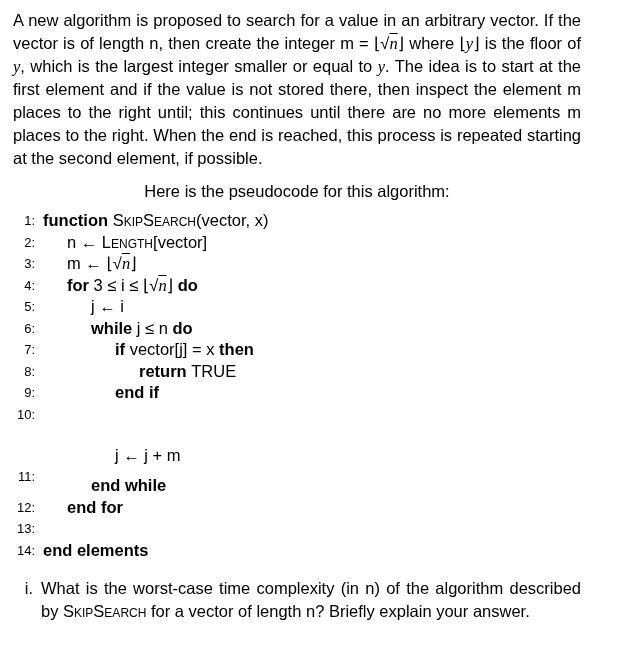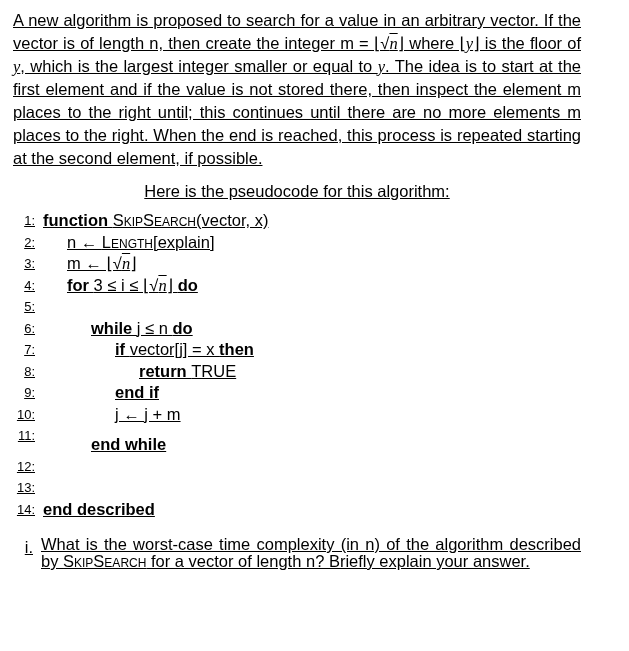--- a/index.html
+++ b/index.html
@@ -4,21 +4,21 @@
 <style>
   * { margin: 0; padding: 0; box-sizing: border-box; }
   html, body { background: #ffffff; }
   body {
     width: 629px;
     height: 651px;
     overflow: hidden;
     color: #000000;
     font-family: "Liberation Sans", "DejaVu Sans", sans-serif;
   }
-  .page { padding: 9px 13px 0 13px; width: 594px; text-decoration: underline; }
+  .page { padding: 9px 13px 0 13px; width: 594px; }
 
   .para {
     font-size: 16.5px;
     line-height: 23px;
     text-align: justify;
   }
   .intro { margin-bottom: 10px; }
   .pc-intro { text-align: center; margin-bottom: 7px; }
 
   .code { margin-bottom: 16px; }
@@ -38,21 +38,21 @@
   .q-label {
     flex: none;
     width: 20px;
     text-align: right;
     margin-right: 8px;
     font-size: 16.5px;
     line-height: 23px;
   }
   .q-text {
     font-size: 16.5px;
-    line-height: 17px;
+    line-height: 23px;
     text-align: justify;
   }
 
   
   .seg-b  { font-weight: 700; }
   .seg-sc { font-variant: small-caps; }
   .seg-i  { font-style: italic; font-family: "Liberation Serif", "DejaVu Serif", serif; }
   .seg-ol { text-decoration: overline; font-style: italic; font-family: "Liberation Serif", "DejaVu Serif", serif; }
 </style>
 </head>
@@ -64,66 +64,68 @@
 
   <p class="para pc-intro">Here is the pseudocode for this algorithm:</p>
 
   <div class="code">
       <div class="code-line">
         <span class="line-num">1:</span>
         <span class="line-code" style="padding-left: 0px; text-align: right;"><span class="seg-b">function </span><span class="seg-sc">SkipSearch</span><span>(vector, x)</span></span>
       </div>
       <div class="code-line">
         <span class="line-num">2:</span>
-        <span class="line-code" style="padding-left: 24px;"><span>n ← </span><span class="seg-sc">Length</span><span>[explain]</span></span>
+        <span class="line-code" style="padding-left: 24px;"><span>n ← </span><span class="seg-sc">Length</span><span>[vector]</span></span>
       </div>
       <div class="code-line">
         <span class="line-num">3:</span>
         <span class="line-code" style="padding-left: 24px;"><span>m ← ⌊√</span><span class="seg-ol">n</span><span>⌋</span></span>
       </div>
       <div class="code-line">
         <span class="line-num">4:</span>
         <span class="line-code" style="padding-left: 24px;"><span class="seg-b">for </span><span>3 ≤ i ≤ ⌊√</span><span class="seg-ol">n</span><span>⌋ </span><span class="seg-b">do</span></span>
       </div>
       <div class="code-line">
         <span class="line-num">5:</span>
+        <span class="line-code" style="padding-left: 48px;"><span>j ← i</span></span>
       </div>
       <div class="code-line">
         <span class="line-num">6:</span>
         <span class="line-code" style="padding-left: 48px;"><span class="seg-b">while </span><span>j ≤ n </span><span class="seg-b">do</span></span>
       </div>
       <div class="code-line">
         <span class="line-num">7:</span>
         <span class="line-code" style="padding-left: 72px;"><span class="seg-b">if </span><span>vector[j] = x </span><span class="seg-b">then</span></span>
       </div>
       <div class="code-line">
         <span class="line-num">8:</span>
         <span class="line-code" style="padding-left: 96px;"><span class="seg-b">return </span><span>TRUE</span></span>
       </div>
       <div class="code-line">
         <span class="line-num">9:</span>
         <span class="line-code" style="padding-left: 72px; text-align: right;"><span class="seg-b">end if</span></span>
       </div>
       <div class="code-line">
         <span class="line-num">10:</span>
-        <span class="line-code" style="padding-left: 72px;"><span>j ← j + m</span></span>
+        <span class="line-code" style="padding-left: 72px; margin-top: 41px;"><span>j ← j + m</span></span>
       </div>
       <div class="code-line">
         <span class="line-num">11:</span>
         <span class="line-code" style="padding-left: 48px; margin-top: 9px;"><span class="seg-b">end while</span></span>
       </div>
       <div class="code-line">
         <span class="line-num">12:</span>
+        <span class="line-code" style="padding-left: 24px;"><span class="seg-b">end for</span></span>
       </div>
       <div class="code-line">
         <span class="line-num">13:</span>
       </div>
       <div class="code-line">
         <span class="line-num">14:</span>
-        <span class="line-code" style="padding-left: 0px;"><span class="seg-b">end described</span></span>
+        <span class="line-code" style="padding-left: 0px;"><span class="seg-b">end elements</span></span>
       </div>
     </div>
 
   <div class="questions">
       <div class="question">
         <span class="q-label">i.</span>
         <span class="q-text"><span>What is the worst-case time complexity (in n) of the algorithm described by </span><span class="seg-sc">SkipSearch</span><span> for a vector of length n? Briefly explain your answer.</span></span>
       </div>
     </div>
 

